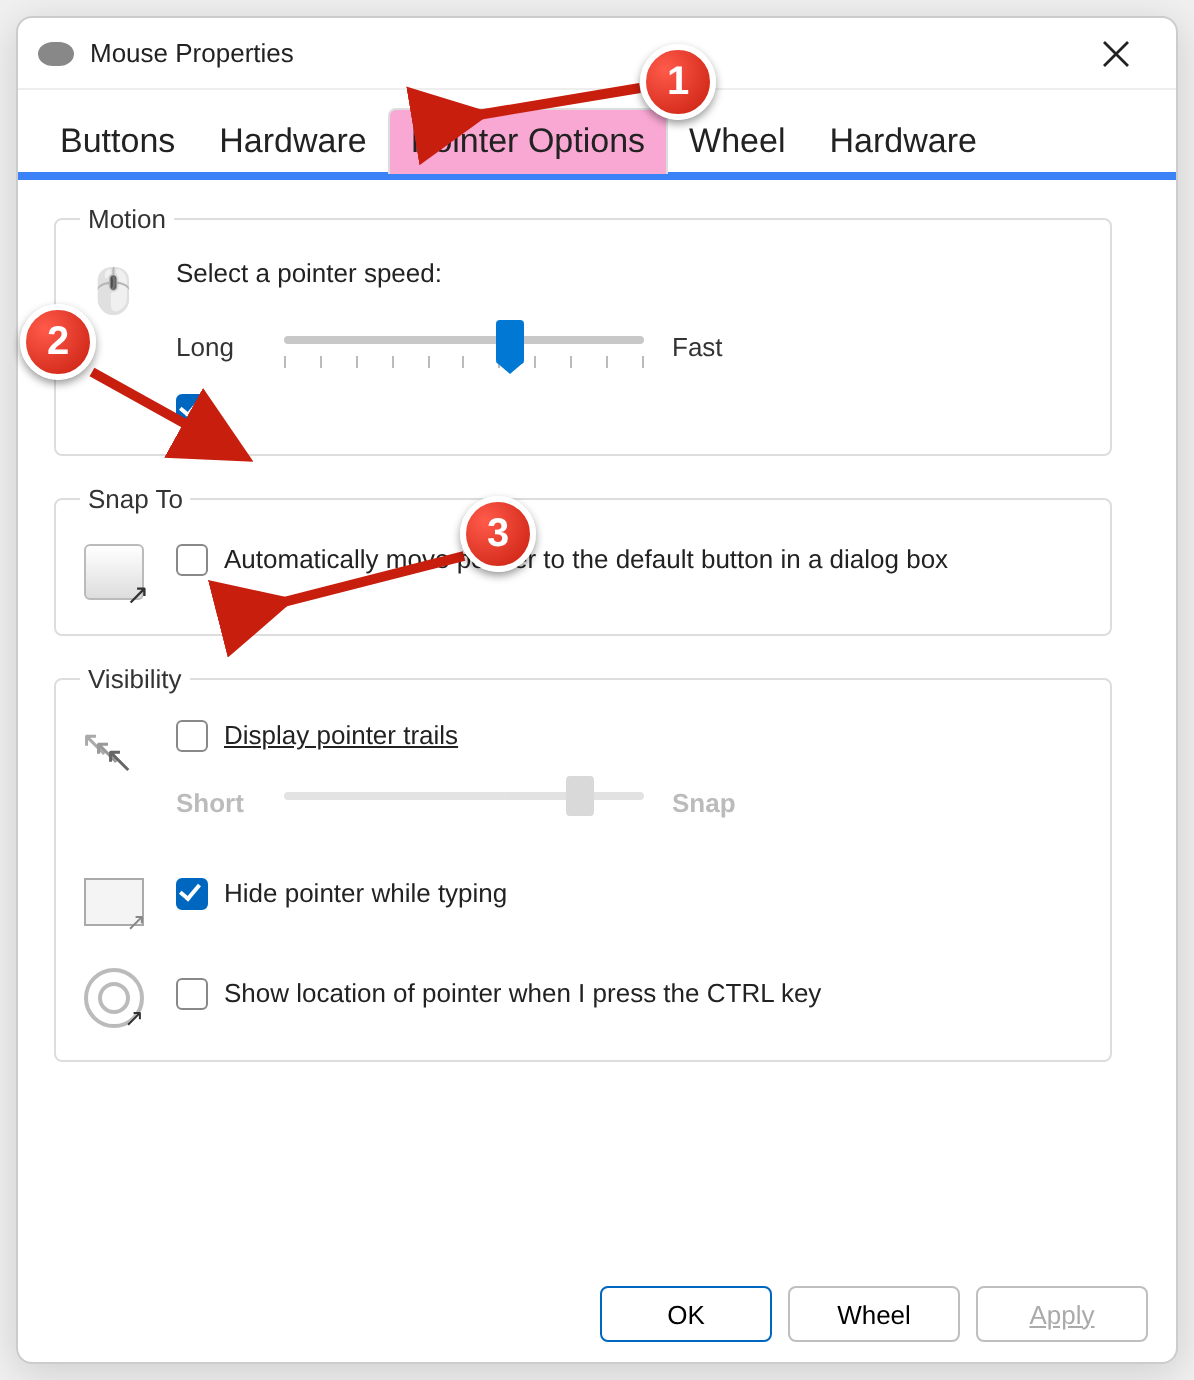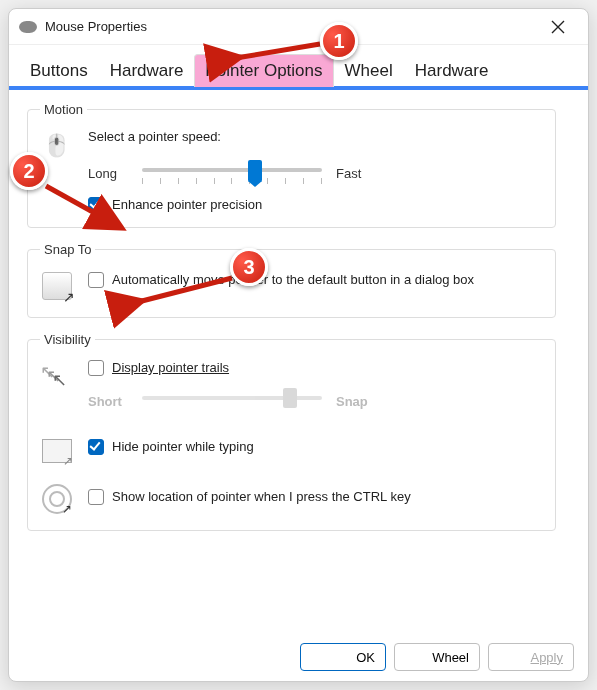--- a/index.html
+++ b/index.html
@@ -79,21 +79,21 @@
   .cb.checked::after{
     content:""; position:absolute; left:3px; top:0px; width:4px; height:8px;
     border:2px solid #fff; border-top:none; border-left:none; transform:rotate(40deg);
   }
   .cb-label { font-size:13px; line-height:17px; }
   .buttons {
     position:absolute; bottom:10px; right:14px; display:flex; gap:8px;
   }
   .btn {
     min-width:86px; height:28px; font-size:13px; border:1px solid #bfbfbf;
-    background:#fff; border-radius:4px; cursor:pointer; padding:0 10px;text-align:right;
+    background:#fff; border-radius:4px; cursor:pointer; padding:0 10px;
   }
   .btn.primary { border-color:#0067c0; }
   .btn.disabled { color:#aaa; cursor:default;text-decoration:underline; }
   
   .badge {
     position:absolute; width:38px; height:38px; border-radius:50%;
     background: radial-gradient(circle at 30% 30%, #ff5a4a, #c81e0e);
     border:3px solid #fff; box-shadow:0 2px 4px rgba(0,0,0,0.4);
     color:#fff; font-weight:bold; font-size:20px;
     display:flex; align-items:center; justify-content:center;
@@ -169,21 +169,20 @@
                   <span></span>
                   <span></span>
                   <span></span>
                 </div>
               <div class="slider-thumb" style="left:63%"></div>
             </div>
             <span class="slider-label">Fast</span>
           </div>
           <div class="checkbox-row">
             <div class="cb checked"></div>
-            <span class="cb-label">Enhance pointer precision</span>
           </div>
         </div>
       </div>
     </fieldset>
 
     <fieldset>
       <legend>Snap To</legend>
       <div class="row">
         <div class="opt-icon">
           <div class="snapbox"></div>

